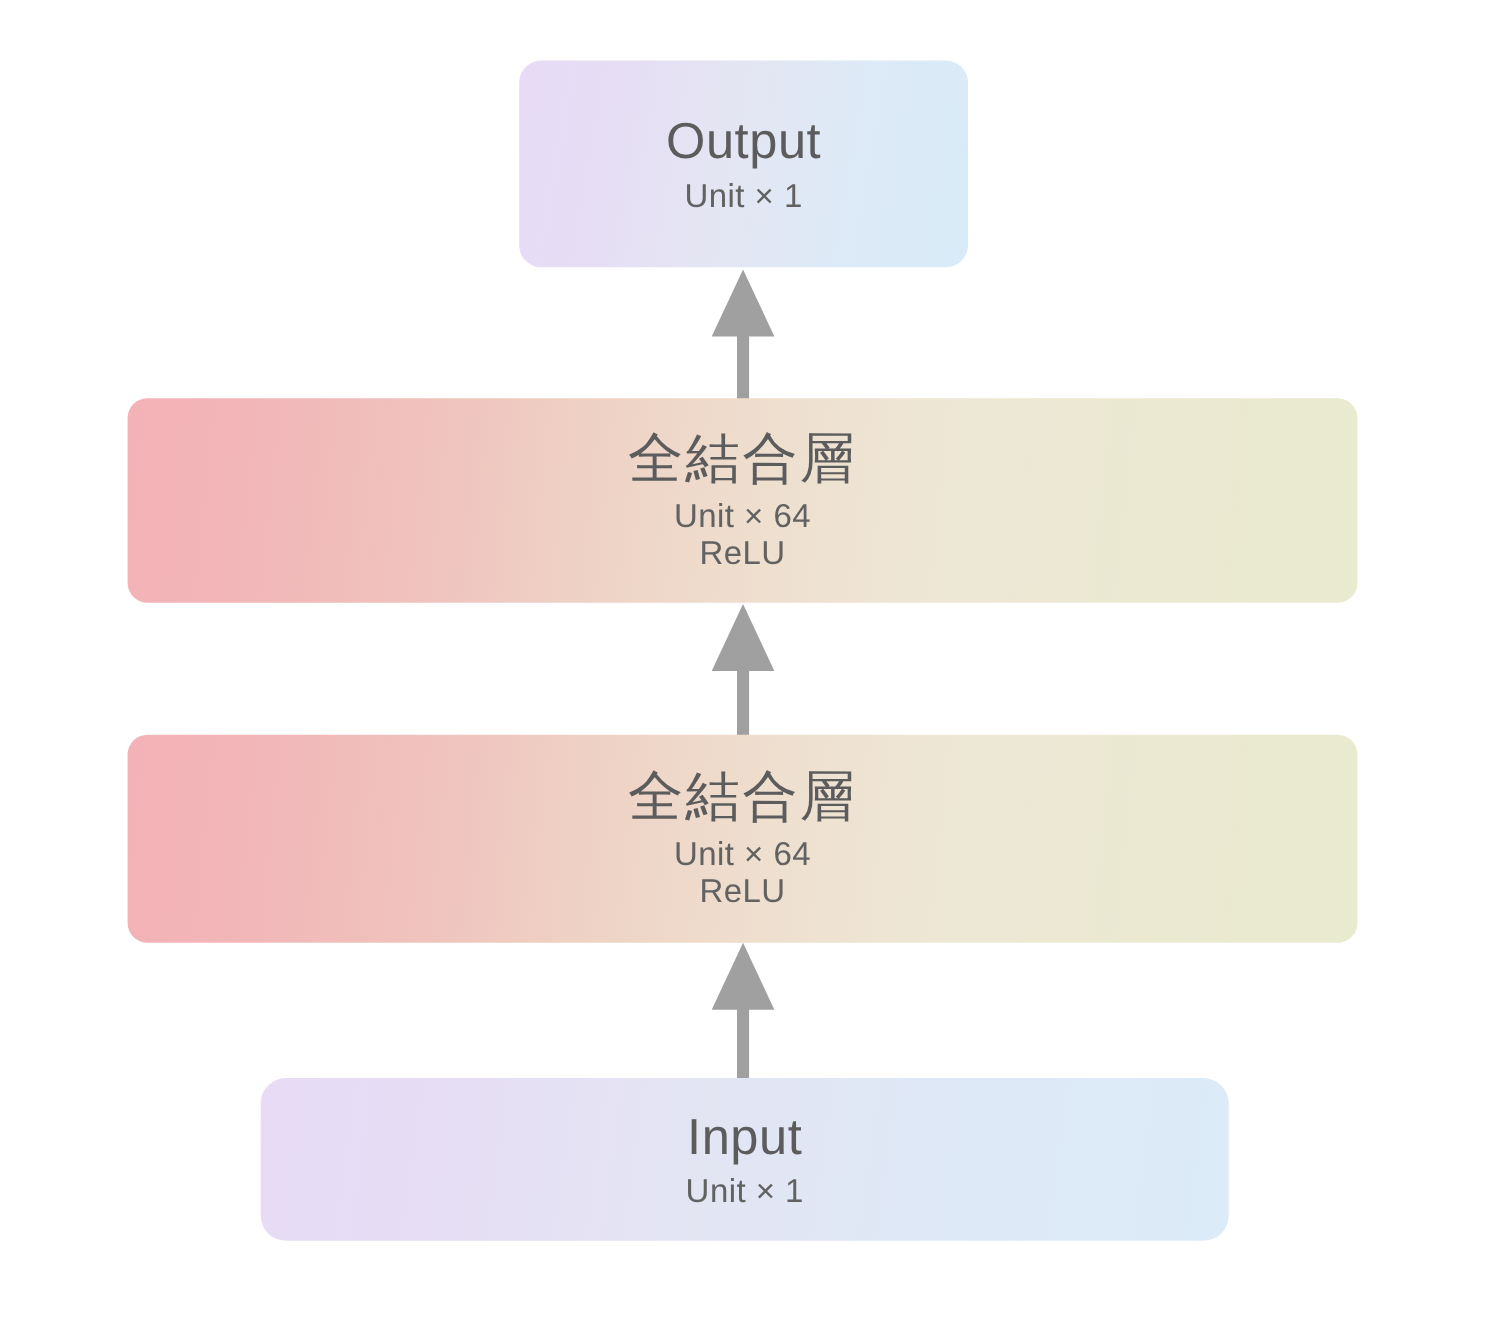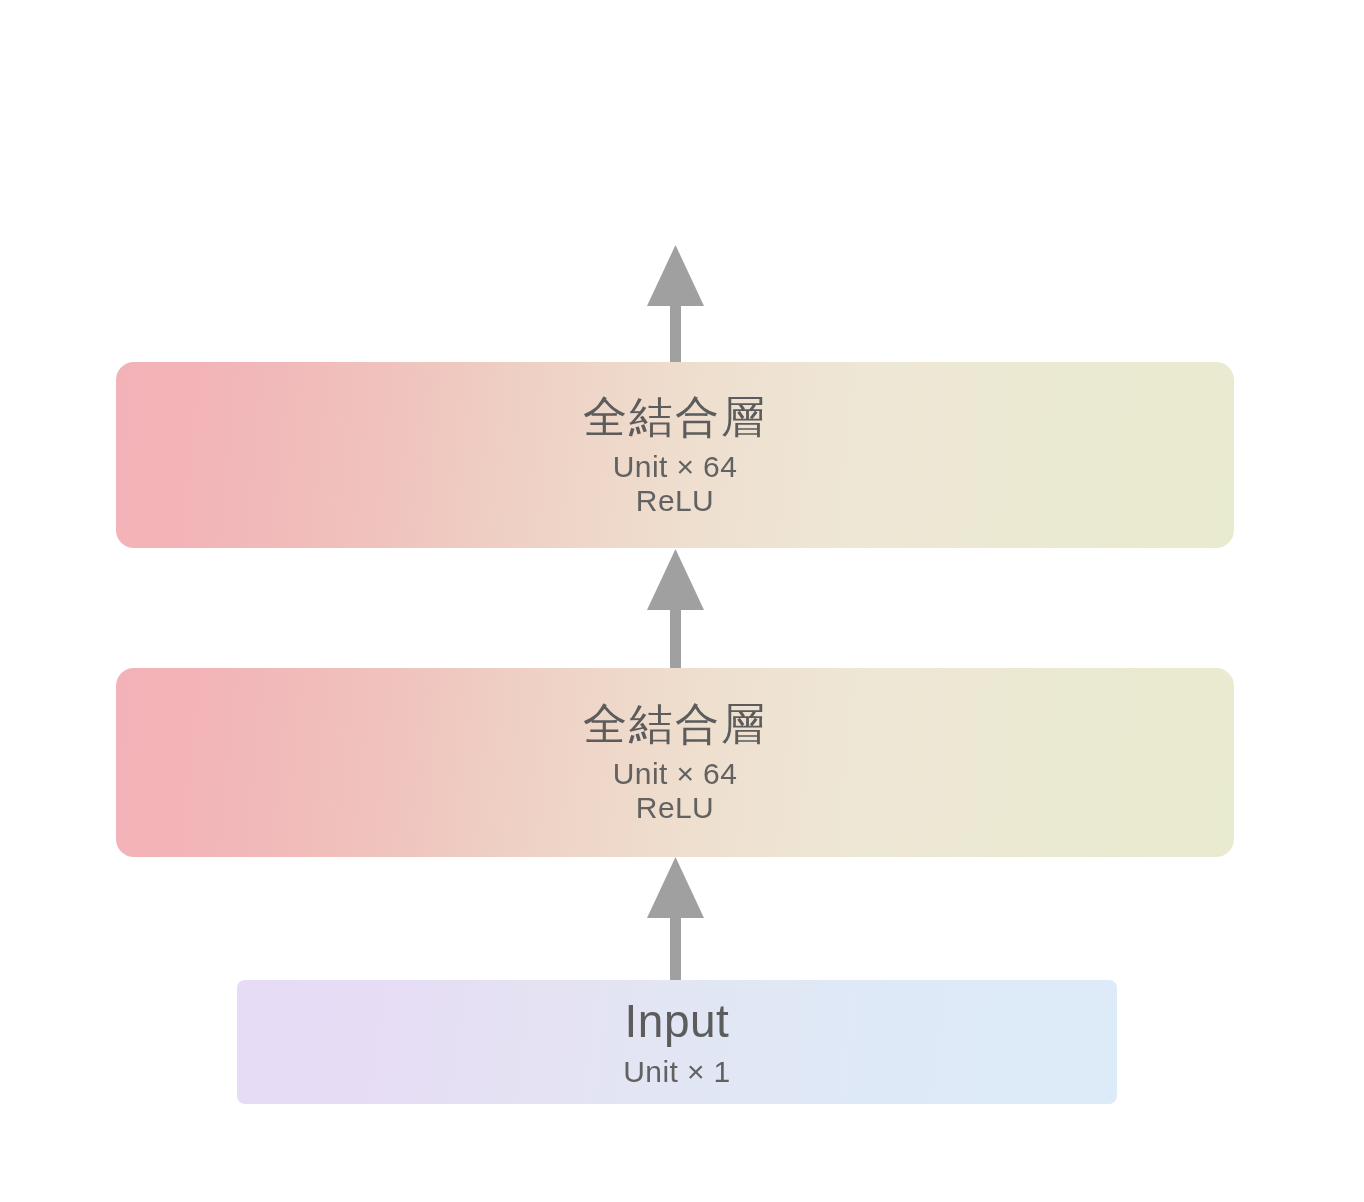--- a/index.html
+++ b/index.html
@@ -59,35 +59,35 @@
     border-radius: 18px;
   }
   .box-fc1 { top: 362px;  height: 186px; }
   .box-fc2 { top: 668px;  height: 189px; }
 
   
   .box-input {
     left: 237px;
     top: 980px;
     width: 880px;
-    height: 124px;
+    height: 148px;
     background: linear-gradient(98deg, #e7dbf6 0%, #e6def4 20%, #e3e5f3 46%, #dee9f7 72%, #dcebf8 100%);
-    border-radius: 8px;
+    border-radius: 23px;
   }
 
   .layer-title {
     font-size: 46px;
     font-weight: 400;
     color: #5c5c5c;
     letter-spacing: 0.5px;
     margin-bottom: 9px;
   }
   .layer-title.jp {
     font-family: "DejaVu Sans", "Liberation Sans", sans-serif;
-    font-size: 44px;
+    font-size: 50px;
     letter-spacing: 2px;
   }
   .layer-sub {
     font-size: 30px;
     font-weight: 400;
     color: #626262;
     letter-spacing: 0.4px;
     margin-top: 4px;
   }
 
@@ -114,20 +114,24 @@
       <rect x="670" y="576" width="11" height="94" fill="#a0a0a0"></rect>
       <polygon points="675.5,549 704,610 647,610" fill="#a0a0a0"></polygon>
     </g>
 
     <g>
       <rect x="670" y="272" width="11" height="92" fill="#a0a0a0"></rect>
       <polygon points="675.5,245 704,306 647,306" fill="#a0a0a0"></polygon>
     </g>
   </svg>
 
+  <div class="layer-box box-output">
+    <div class="layer-title">Output</div>
+    <div class="layer-sub">Unit × 1</div>
+  </div>
 
   <div class="layer-box box-fc box-fc1">
     <div class="layer-title jp">全結合層</div>
     <div class="layer-sub">Unit × 64</div>
     <div class="layer-sub">ReLU</div>
   </div>
 
   <div class="layer-box box-fc box-fc2">
     <div class="layer-title jp">全結合層</div>
     <div class="layer-sub">Unit × 64</div>

